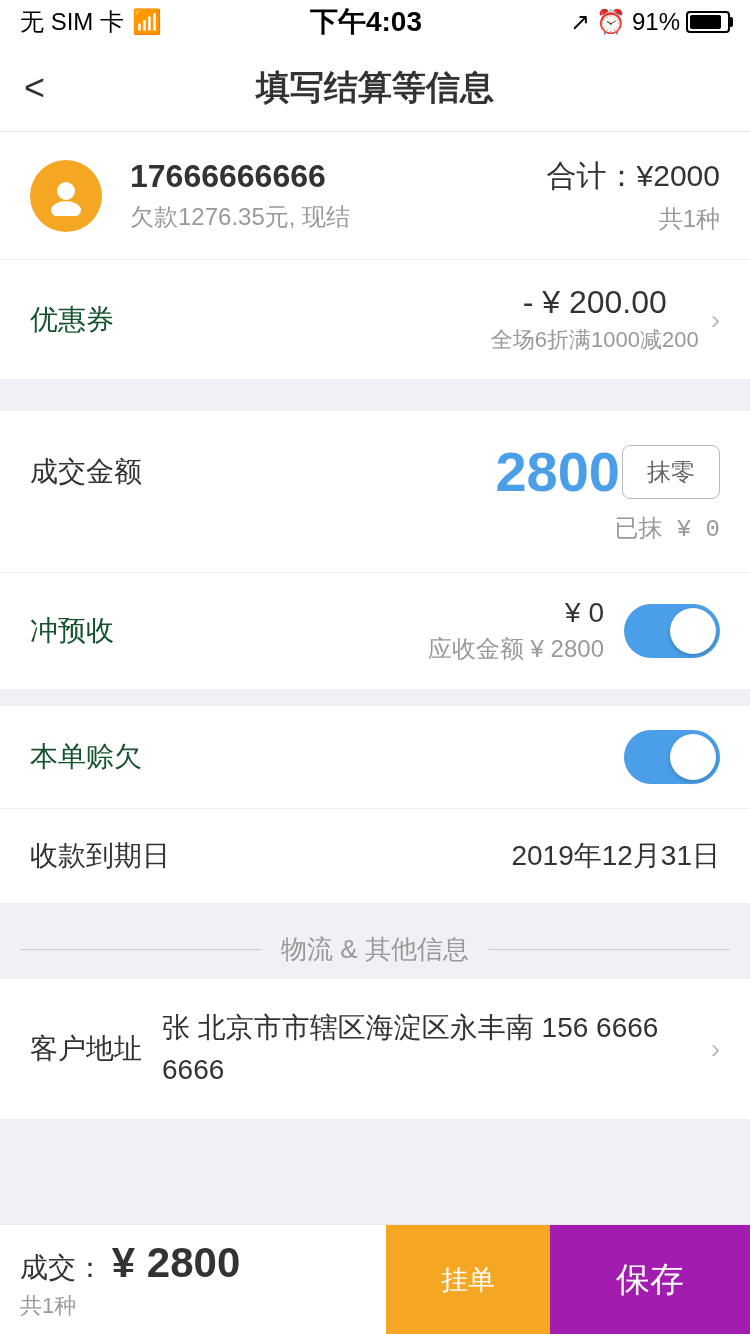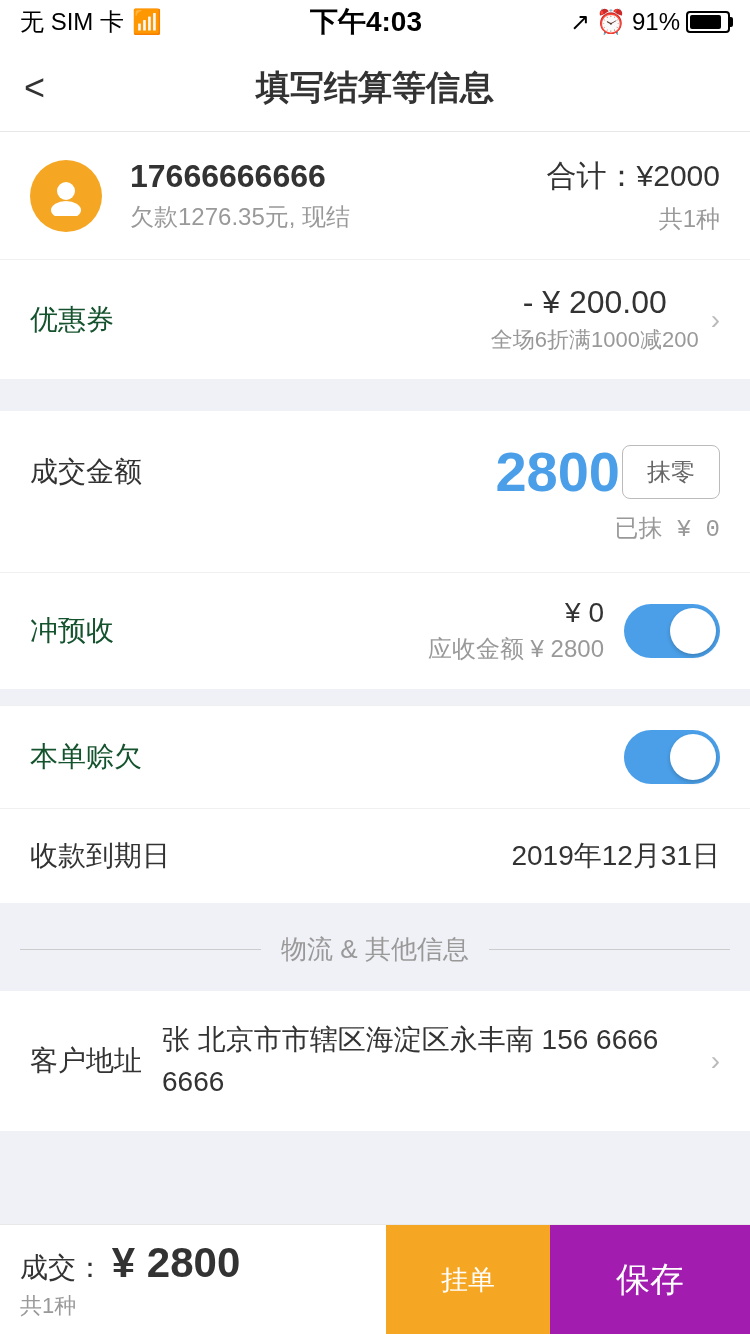--- a/index.html
+++ b/index.html
@@ -355,21 +355,21 @@
     <span style="font-size:28px;color:#333;margin-right:20px;">收款到期日</span>
     <span style="font-size:28px;color:#333;">2019年12月31日</span>
   </div>
 
   <div class="gray-sep"></div>
 
   <div class="section-divider">
     <span class="section-divider-text">物流 &amp; 其他信息</span>
   </div>
 
-  <div class="address-row" style="background:#fff; margin-top:12px;">
+  <div class="address-row" style="background:#fff; margin-top:0;">
     <div class="address-label">客户地址</div>
     <div class="address-value">张 北京市市辖区海淀区永丰南 156 6666 6666</div>
     <span class="address-chevron">›</span>
   </div>
 
   <div style="height: 200px; background: #f0f1f6;"></div>
 </div>
 
 <div class="bottom-bar">
   <div class="bottom-summary">

